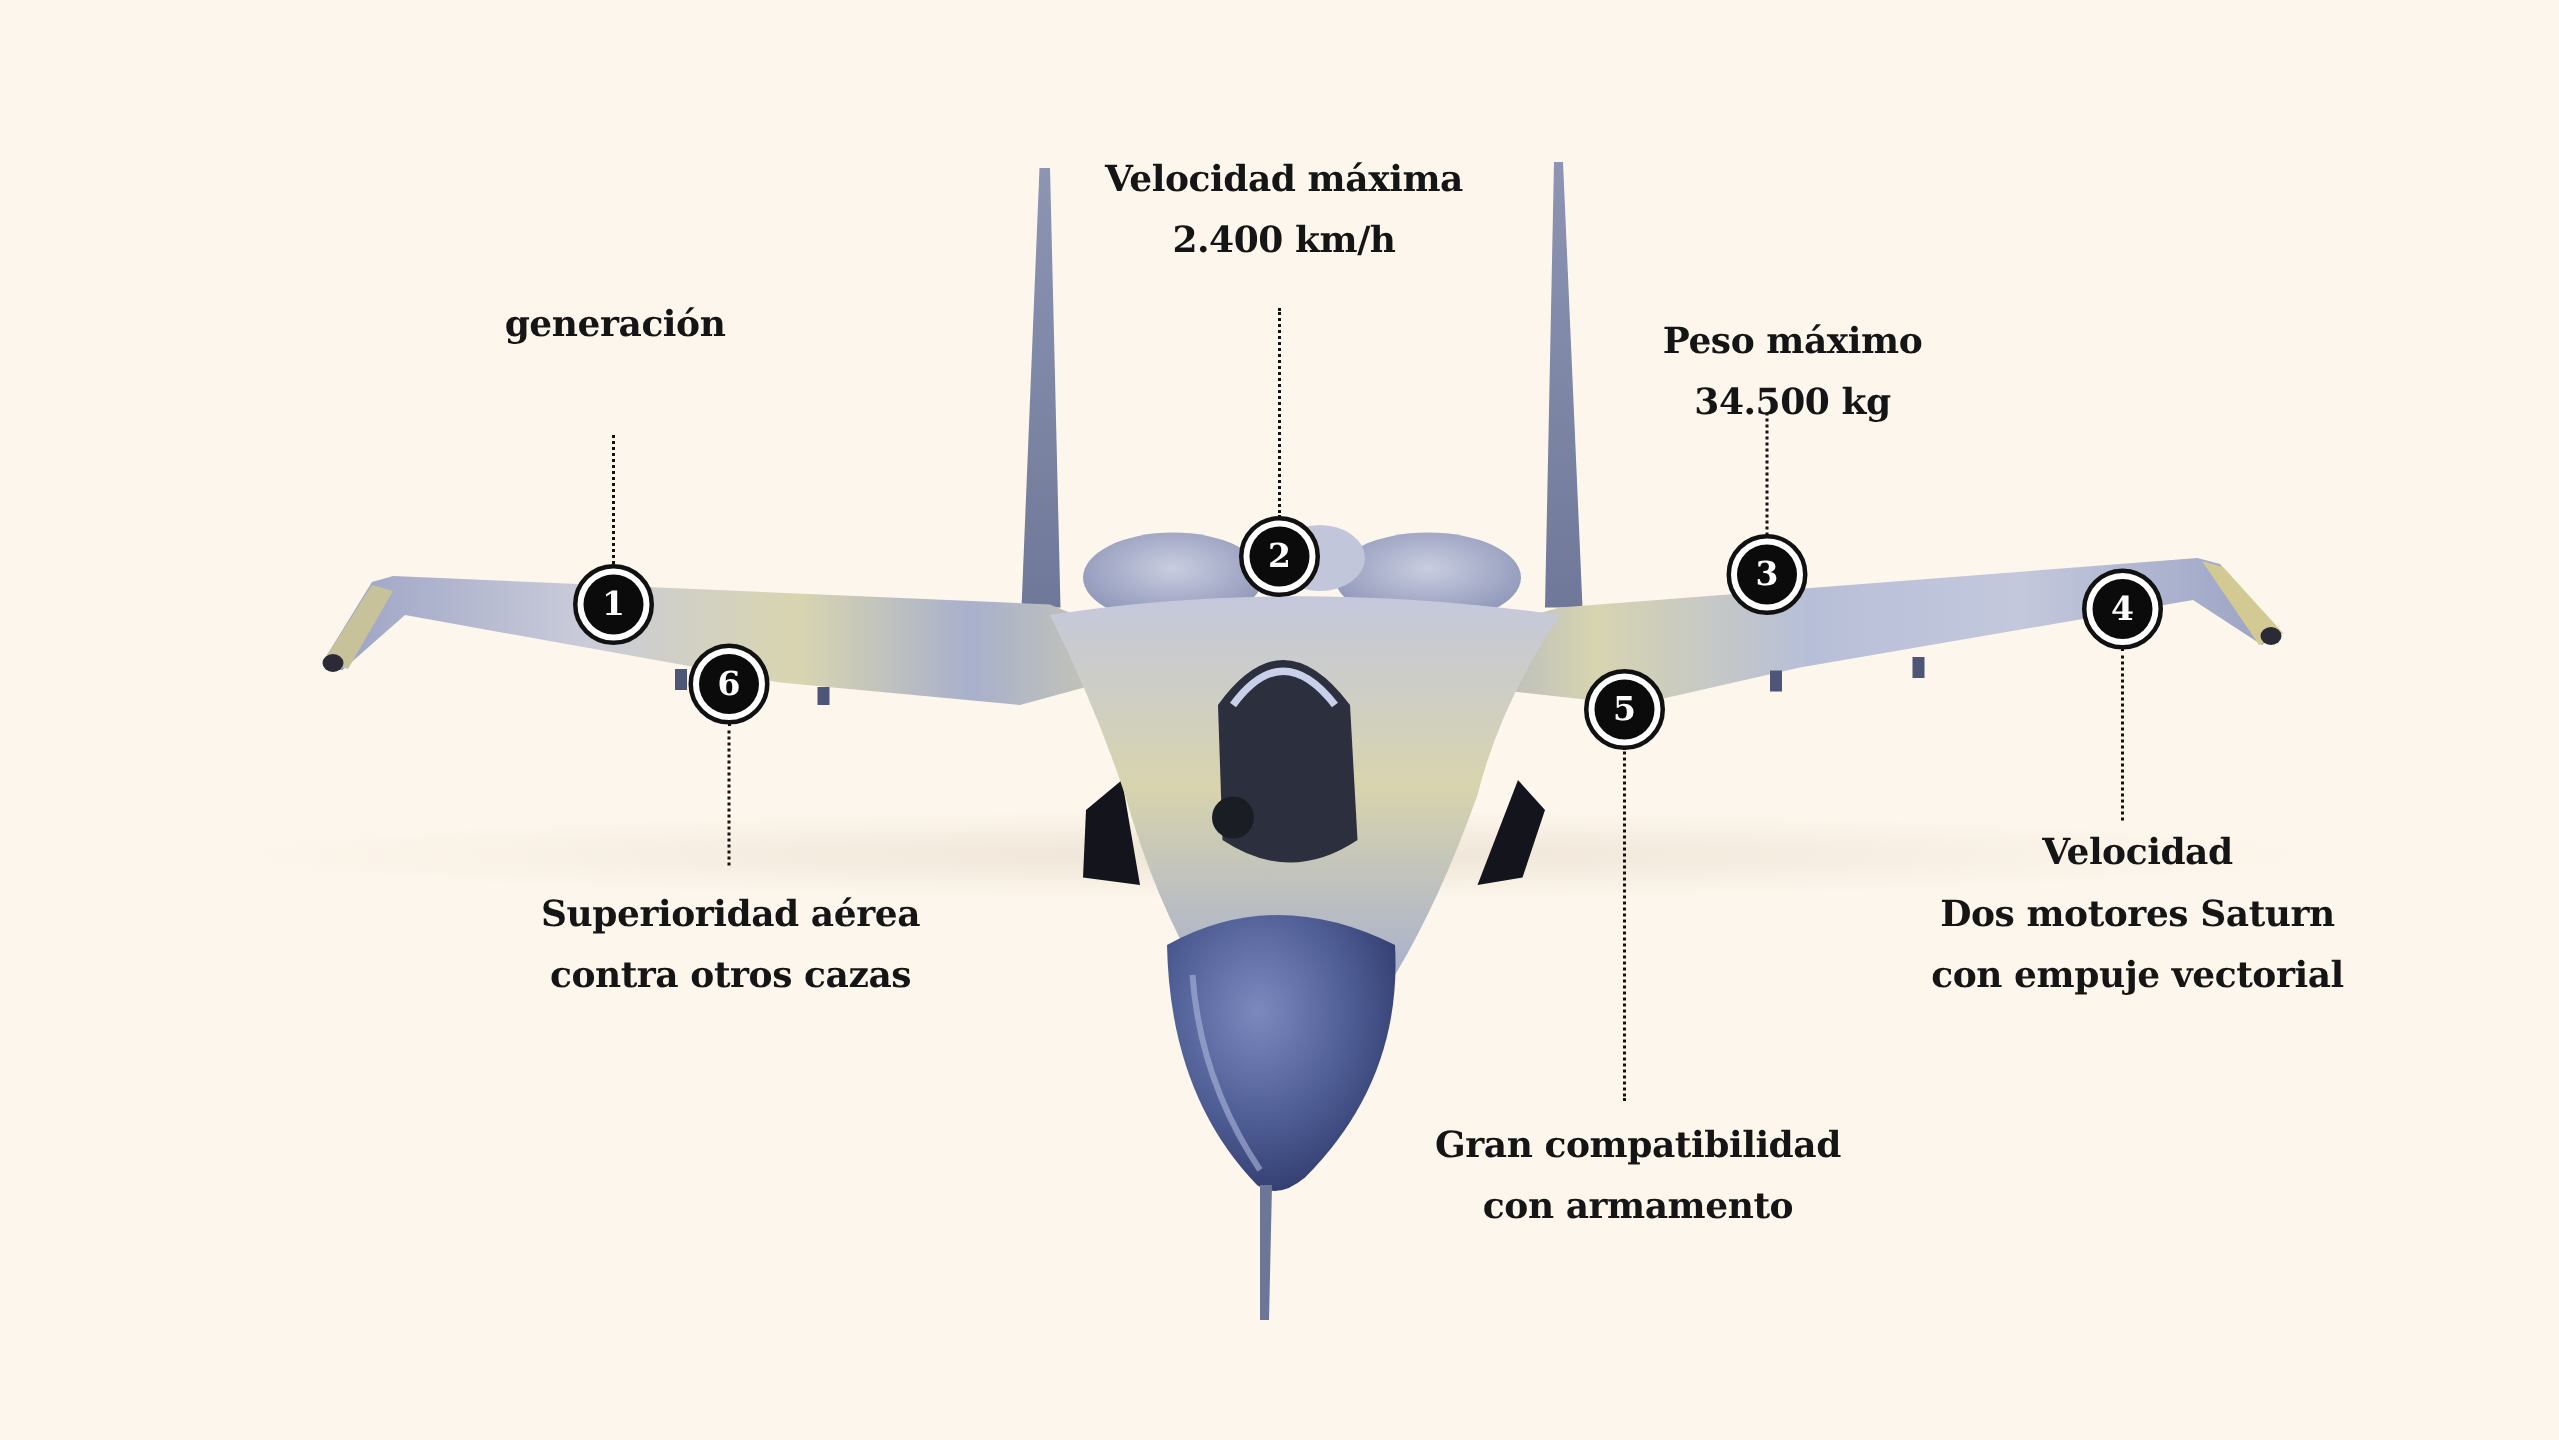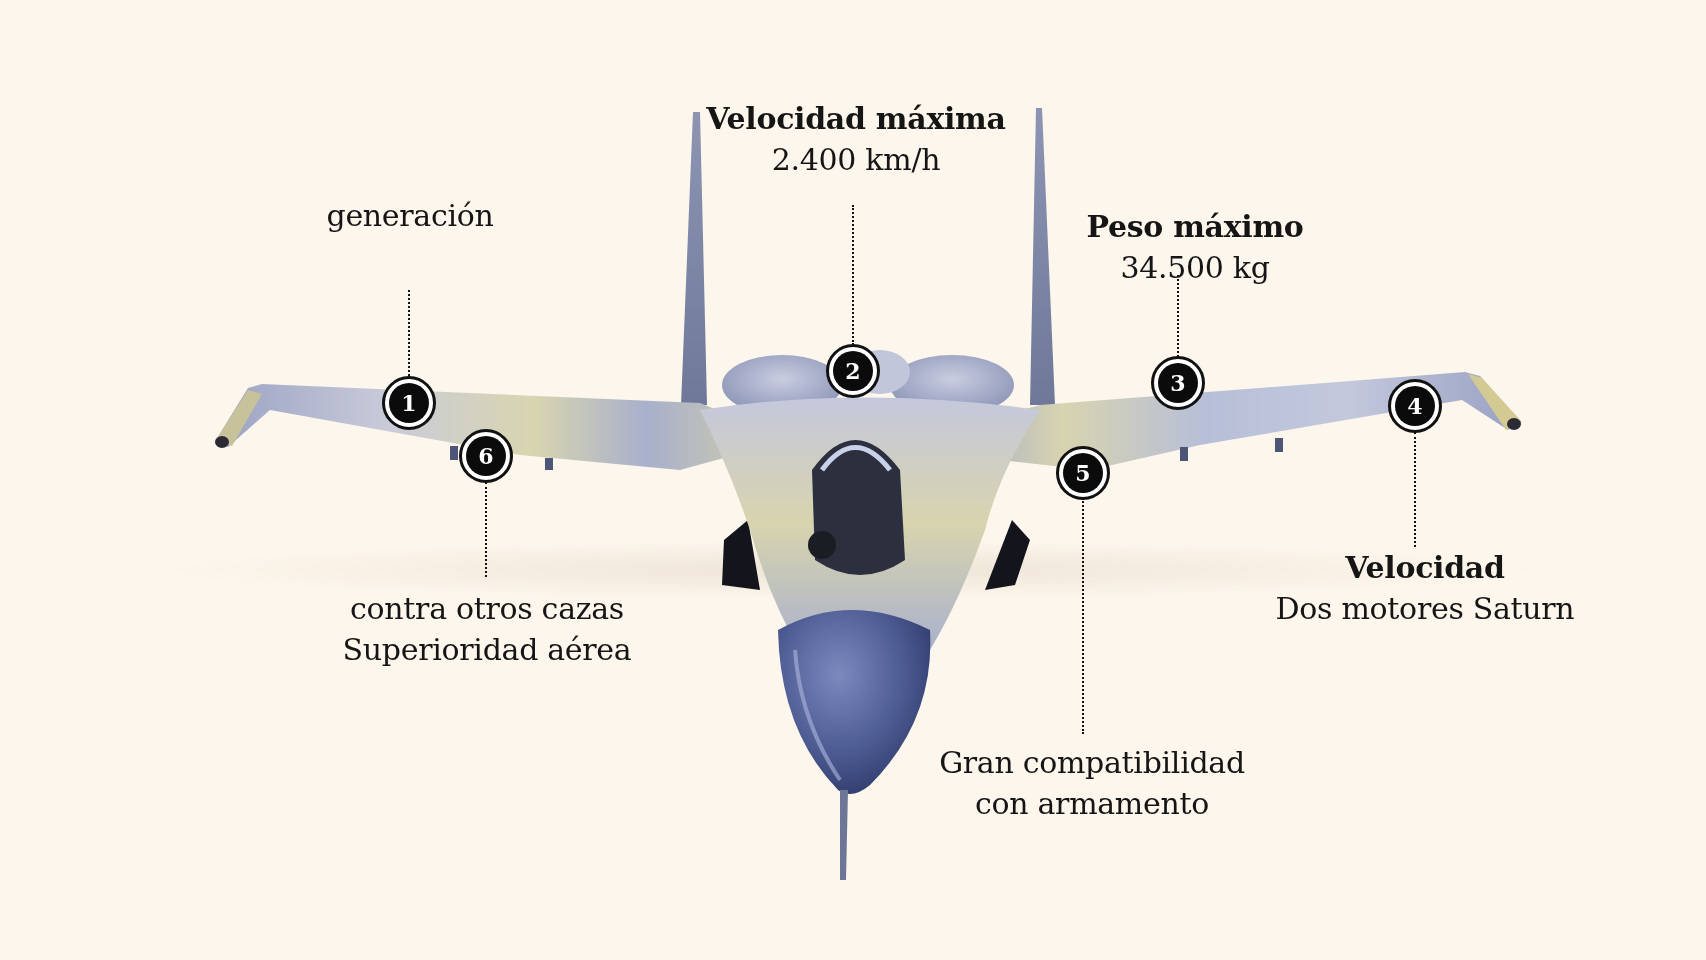--- a/index.html
+++ b/index.html
@@ -29,33 +29,33 @@
     svg.jet {
       position: absolute;
       left: 0;
       top: 0;
       width: 1706px;
       height: 960px;
     }
     .label {
       position: absolute;
       text-align: center;
-      font-size: 30px;
+      font-size: 24px;
       line-height: 41px;
       white-space: nowrap;
       transform: translateX(-50%);
       letter-spacing: -0.3px;
     }
     .label .title {
       display: block;
       font-weight: bold;
     }
     .label .line {
       display: block;
-      font-weight: normal;
+      font-weight: bold;
     }
     .leader {
       position: absolute;
       width: 0;
       border-left: 2px dotted #111;
     }
     .marker {
       position: absolute;
       width: 48px;
       height: 48px;
@@ -197,25 +197,26 @@
   </div>
 
   <div class="label" style="left:1195px; top:187px;margin-top:19px;">
     <span class="title">Peso máximo</span>
     <span class="line">34.500 kg</span>
   </div>
 
   <div class="label" style="left:1425px; top:547px;">
     <span class="title">Velocidad</span>
     <span class="line">Dos motores Saturn</span>
+    <span class="line">con empuje vectorial</span>
   </div>
 
   <div class="label" style="left:1092px; top:742px;">
     <span class="line">Gran compatibilidad</span>
     <span class="line">con armamento</span>
   </div>
 
   <div class="label" style="left:487px; top:588px;">
+    <span class="line">Superioridad aérea</span>
     <span class="line">contra otros cazas</span>
-    <span class="line">Superioridad aérea</span>
   </div>
 
 </div>
 
 </body></html>

